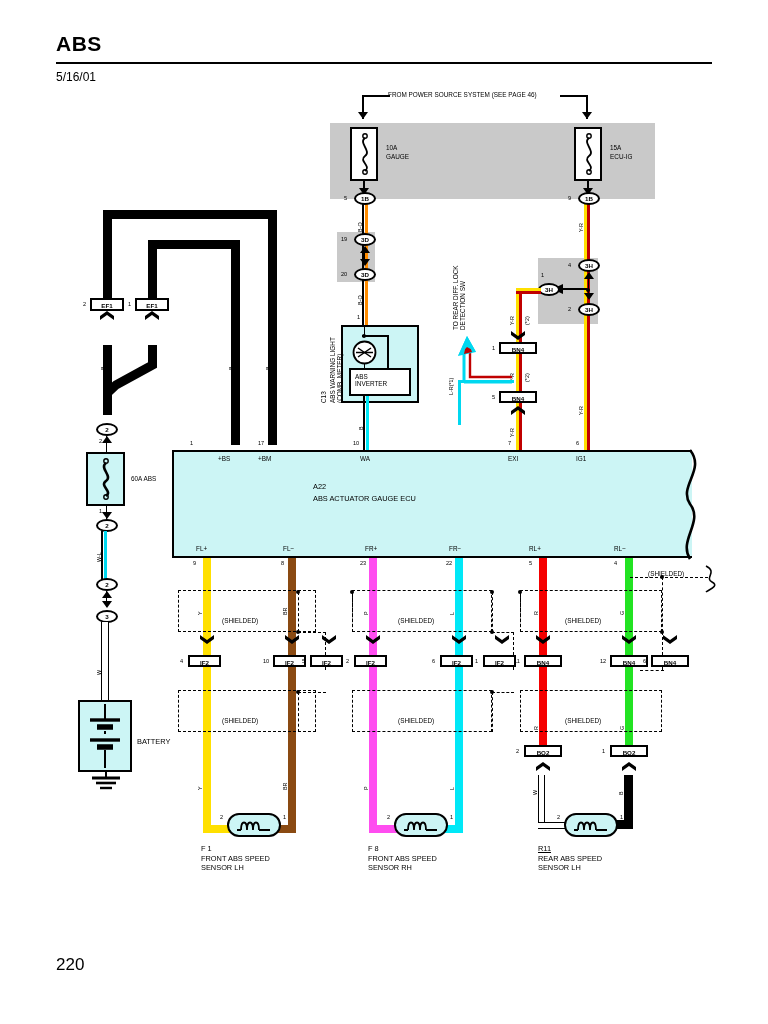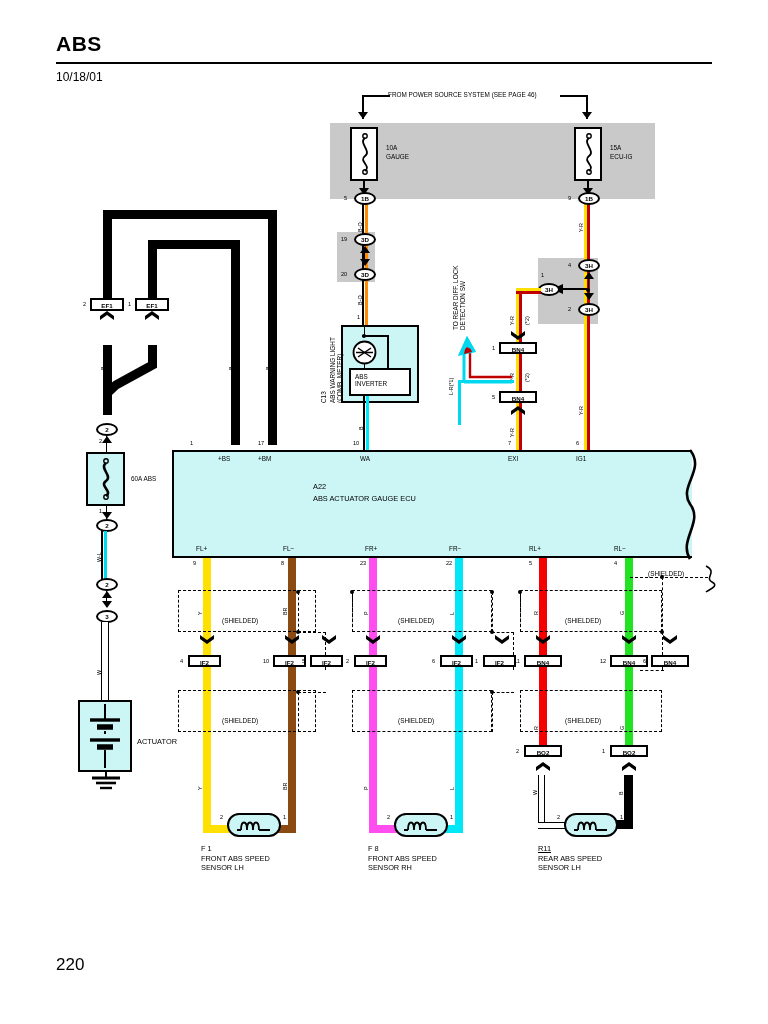--- a/index.html
+++ b/index.html
@@ -43,21 +43,21 @@
   .fuse{position:absolute;background:#fff;border:2.4px solid #000;box-sizing:border-box;}
   .battery{position:absolute;width:54px;height:72px;background:#ccf5f5;border:2.4px solid #000;box-sizing:border-box;}
 </style>
 </head>
 <body>
 
 <div id="sheet">
 
   <div class="abs title">ABS</div>
   <div class="abs hrule"></div>
-  <div class="abs date">10/18/01</div>
+  <div class="abs date">5/16/01</div>
   <div class="abs pageno">220</div>
 
   <div class="abs gray" style="left:330px;top:123px;width:325px;height:76px;"></div>
 
   <div class="abs" style="left:362px;top:95px;width:1.6px;height:24px;background:#000;"></div>
   <div class="abs" style="left:362px;top:95px;width:28px;height:1.6px;background:#000;"></div>
   <div class="abs arrowdn" style="left:358px;top:112px;"></div>
 
   <div class="abs" style="left:586px;top:95px;width:1.6px;height:24px;background:#000;"></div>
   <div class="abs" style="left:560px;top:95px;width:28px;height:1.6px;background:#000;"></div>
@@ -308,21 +308,21 @@
   <div class="battery" style="left:78px;top:700px;"></div>
   <svg class="abs" style="left:86px;top:704px;" width="40" height="64">
     <path d="M19 0 L19 16" stroke="#000" stroke-width="2"></path>
     <path d="M4 16 L34 16" stroke="#000" stroke-width="3.4"></path>
     <path d="M11 23 L27 23" stroke="#000" stroke-width="5.5"></path>
     <path d="M19 27 L19 32" stroke="#000" stroke-width="2" stroke-dasharray="3 3"></path>
     <path d="M4 36 L34 36" stroke="#000" stroke-width="3.4"></path>
     <path d="M11 43 L27 43" stroke="#000" stroke-width="5.5"></path>
     <path d="M19 46 L19 64" stroke="#000" stroke-width="2"></path>
   </svg>
-  <div class="abs lbl8" style="left:137px;top:738px;">ACTUATOR</div>
+  <div class="abs lbl8" style="left:137px;top:738px;">BATTERY</div>
 
   <svg class="abs" style="left:88px;top:772px;" width="36" height="24">
     <path d="M18 0 L18 6" stroke="#000" stroke-width="2"></path>
     <path d="M4 6 L32 6" stroke="#000" stroke-width="3"></path>
     <path d="M8 11 L28 11" stroke="#000" stroke-width="2.6"></path>
     <path d="M12 16 L24 16" stroke="#000" stroke-width="2.4"></path>
   </svg>
 
   <div class="abs" style="left:172px;top:450px;width:520px;height:108px;background:#ccf5f5;border:2.6px solid #000;border-right:none;box-sizing:border-box;"></div>
 

